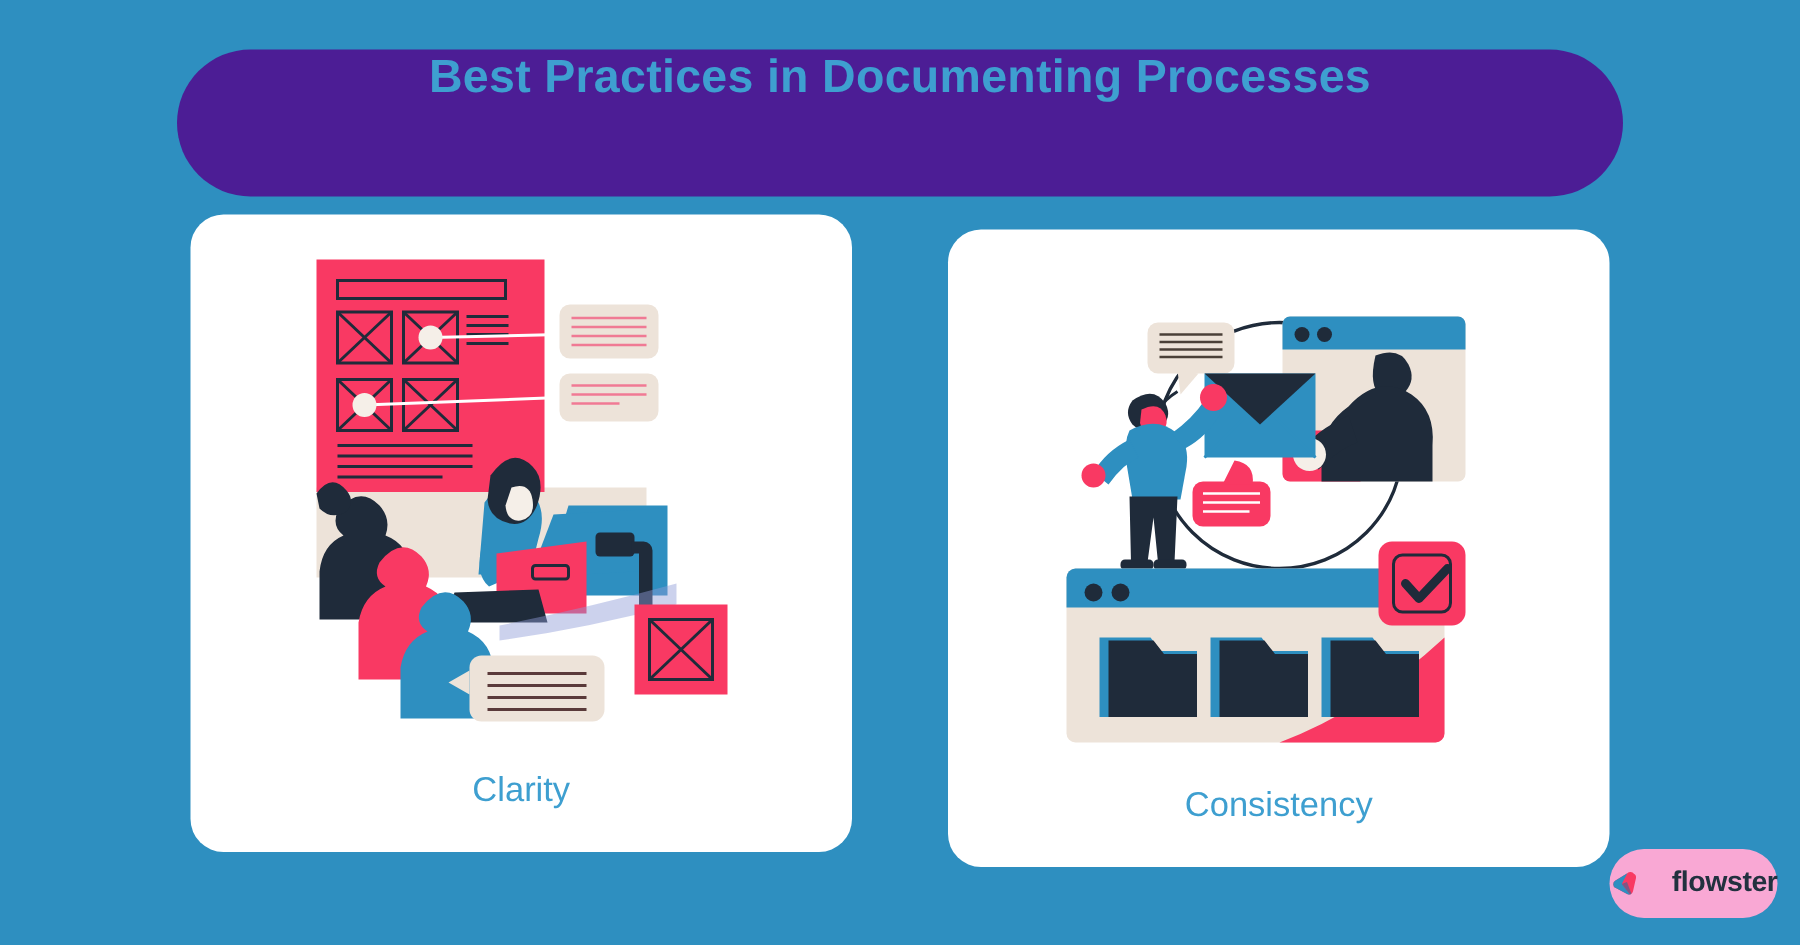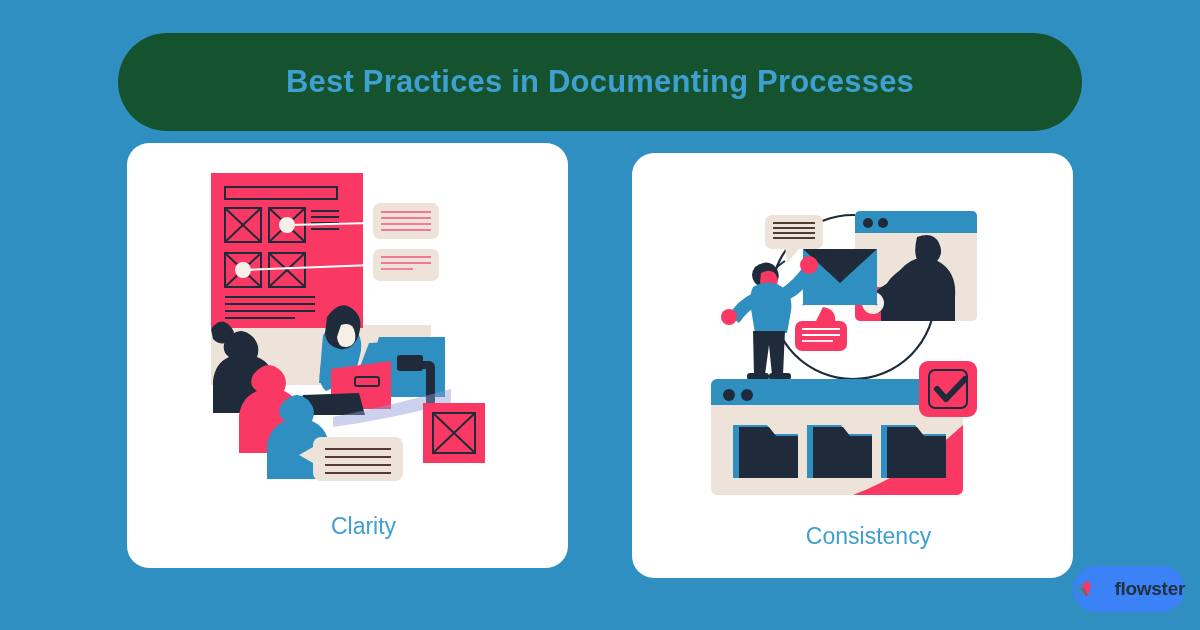--- a/index.html
+++ b/index.html
@@ -15,24 +15,24 @@
     position: relative;
   }
 
   
   #title-bar {
     position: absolute;
     left: 118px;
     top: 33px;
     width: 964px;
     height: 98px;
-    background: #14532d;
+    background: #4c1d95;
     border-radius: 49px;
     display: flex;
-    align-items: center;
+    align-items: flex-start;
     justify-content: center;
     box-sizing: border-box;
   }
   #page-title {
     font-size: 31px;
     font-weight: bold;
     color: #3E9FD0;
     letter-spacing: 0.2px;
     white-space: nowrap;
   }
@@ -52,40 +52,39 @@
   #card-consistency { left: 632px; margin-top: 10px; }
 
   .card-label {
     position: absolute;
     bottom: 28px;
     left: 0;
     width: 100%;
     text-align: center;
     font-size: 23px;
     color: #3E9FD0;
-    padding-left: 16px;
   }
 
   .illus {
     position: absolute;
     top: 22px;
     left: 0;
     width: 100%;
     height: 350px;
   }
   .illus svg { display: block; margin: 0 auto; }
 
   
   #logo-badge {
     position: absolute;
     left: 1073px;
     top: 566px;
     width: 112px;
     height: 46px;
-    background: #3b82f6;
+    background: #f9a8d4;
     border-radius: 23px;
     display: flex;
     align-items: center;
     justify-content: center;
     gap: 21px;
   }
   #logo-wordmark {
     font-size: 19px;
     font-weight: bold;
     color: #22313F;

